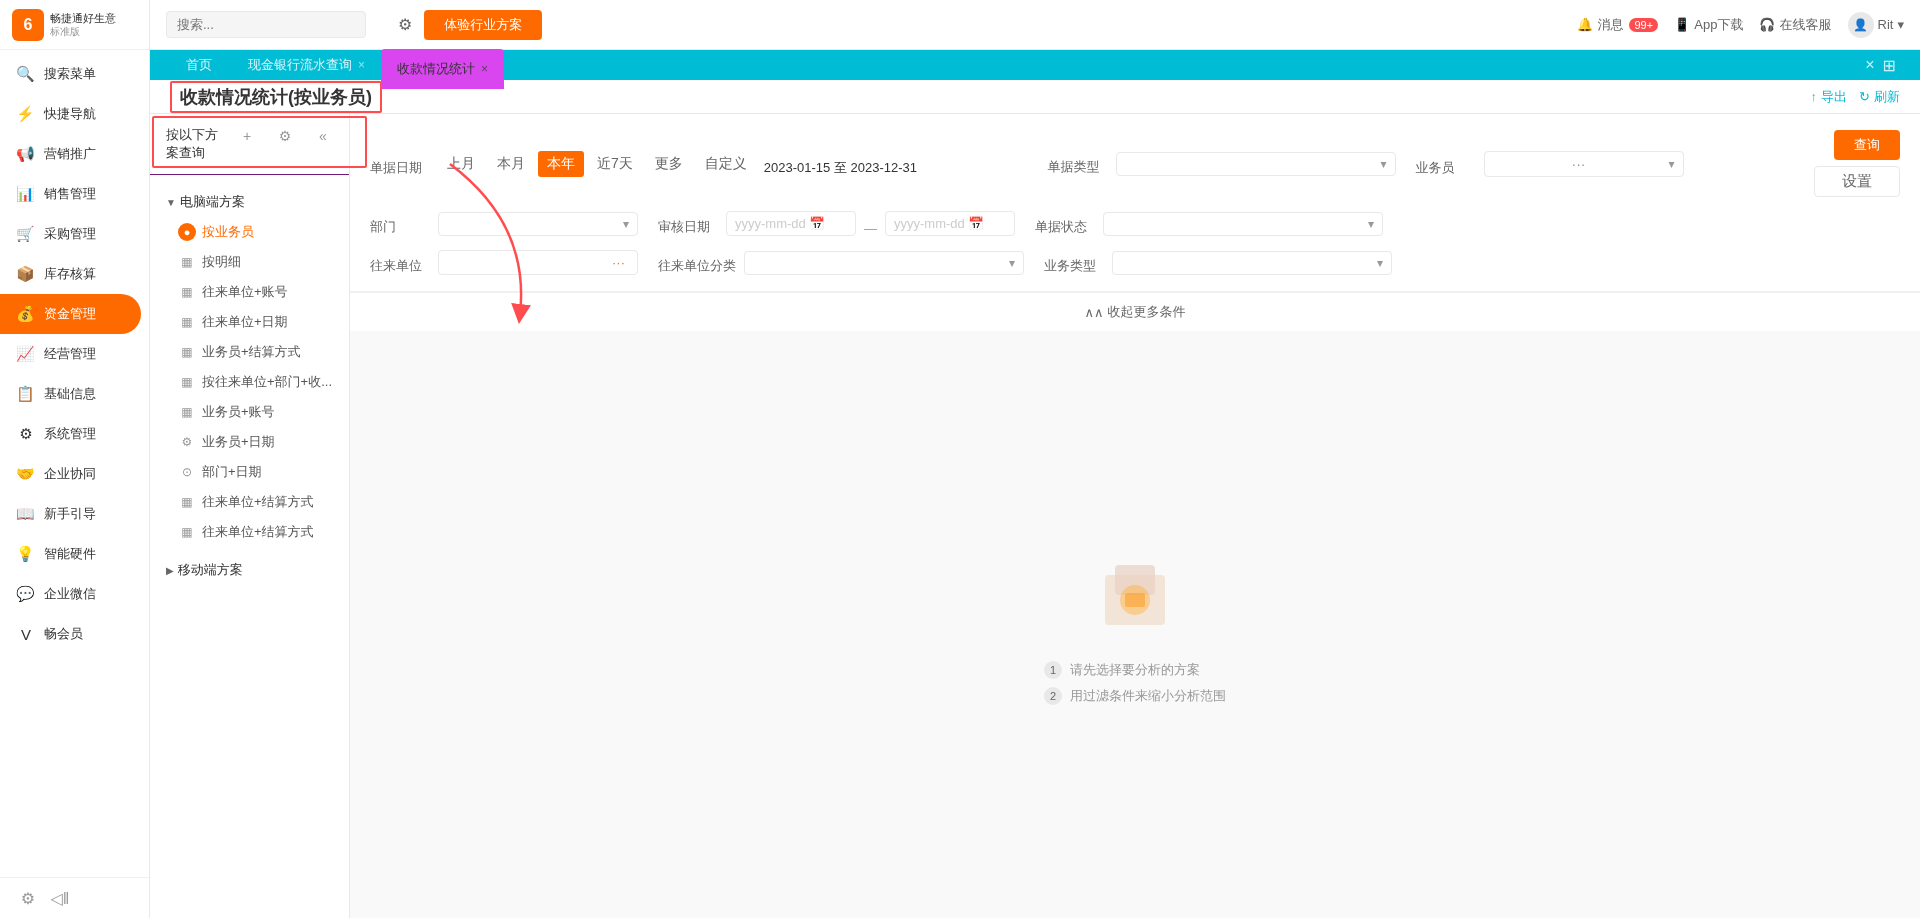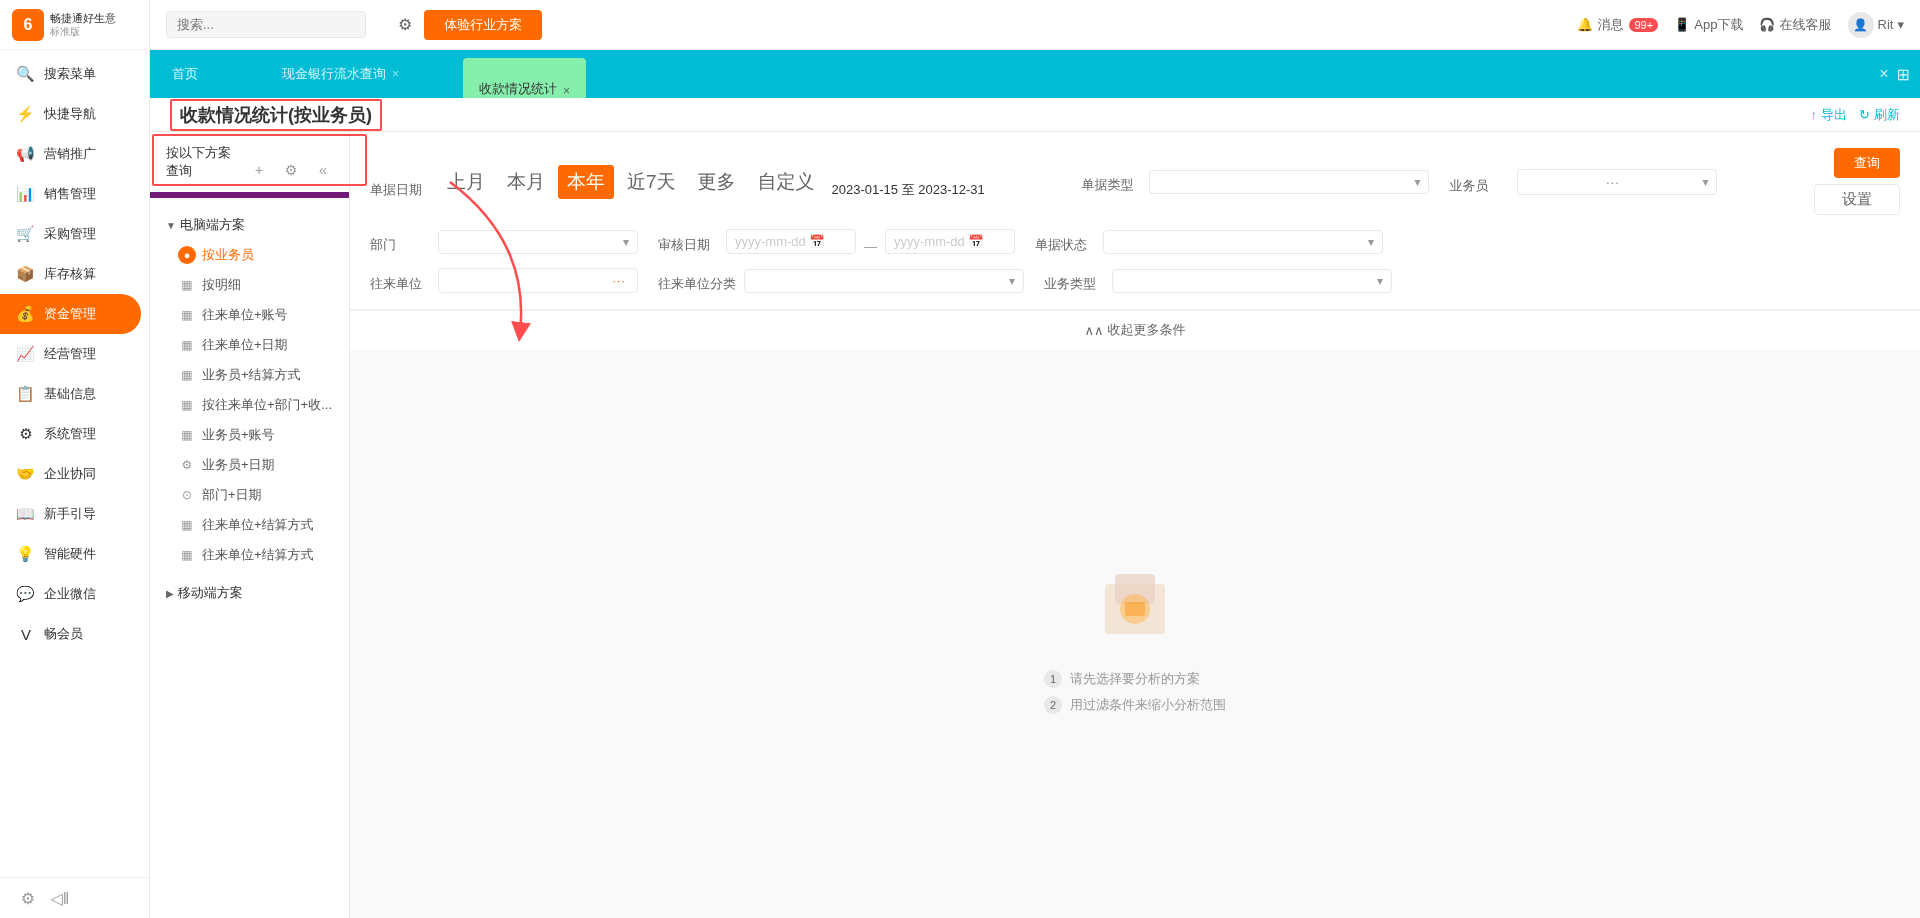--- a/index.html
+++ b/index.html
@@ -27,64 +27,64 @@
     
     .top-header { height: 50px; background: #fff; display: flex; align-items: center; padding: 0 16px; border-bottom: 1px solid #e8e8e8; gap: 12px; }
     .header-search { flex: 1; max-width: 220px; }
     .header-search input { width: 100%; border: 1px solid #e8e8e8; border-radius: 4px; padding: 5px 10px; font-size: 13px; color: #999; background: #fafafa; }
     .header-right { margin-left: auto; display: flex; align-items: center; gap: 16px; }
     .header-trial-btn { background: #ff6a00; color: white; border: none; border-radius: 4px; padding: 6px 20px; font-size: 13px; cursor: pointer; }
     .header-action { display: flex; align-items: center; gap: 4px; color: #666; font-size: 13px; cursor: pointer; }
     .notification-badge { background: #ff4d4f; color: white; border-radius: 10px; padding: 1px 5px; font-size: 11px; margin-left: 2px; }
 
     
-    .tab-bar { height: 48px; background: #00bcd4; display: flex; align-items: center; padding: 0 2px; gap: 48px; }
+    .tab-bar { height: 30px; background: #00bcd4; display: flex; align-items: center; padding: 0 16px; }
     .tab-item { height: 40px; display: flex; align-items: center; padding: 0 16px; font-size: 13px; color: rgba(255,255,255,0.85); cursor: pointer; position: relative; }
     .tab-item.home { padding: 0 20px; }
-    .tab-item.active { background: #86efac; color: #333; border-radius: 4px 4px 0 0; margin-top: 8px; align-items: flex-end; }
+    .tab-item.active { background: #d946ef; color: #333; border-radius: 4px 4px 0 0; margin-top: 8px; }
     .tab-close { margin-left: 6px; font-size: 12px; opacity: 0.7; }
     .tab-bar-actions { margin-left: auto; display: flex; align-items: center; padding-right: 8px; gap: 8px; }
     .tab-bar-btn { color: white; font-size: 16px; cursor: pointer; opacity: 0.8; }
 
     
     .page-content { flex: 1; background: #f5f5f5; overflow: hidden; display: flex; flex-direction: column; }
 
     
     .page-title-bar { height: 34px; background: #fff; display: flex; align-items: center; padding: 0 20px; border-bottom: 1px solid #e8e8e8; }
     .page-title { font-size: 18px; font-weight: bold; color: #333; border: 2px solid #ff4d4f; padding: 2px 8px; border-radius: 2px; }
     .page-title-actions { margin-left: auto; display: flex; align-items: center; gap: 12px; }
     .action-btn { display: flex; align-items: center; gap: 4px; color: #00bcd4; font-size: 13px; cursor: pointer; background: none; border: none; }
 
     
     .content-area { flex: 1; display: flex; overflow: hidden; }
 
     
     .left-panel { width: 200px; min-width: 200px; background: #fff; border-right: 1px solid #e8e8e8; display: flex; flex-direction: column; }
-    .left-panel-header { padding: 12px 16px; display: flex; align-items: flex-end; gap: 12px; border-bottom: 6px solid #701a75; }
+    .left-panel-header { padding: 12px 16px; display: flex; align-items: flex-start; gap: 18px; border-bottom: 1px solid #701a75; }
     .left-panel-title { font-size: 13px; color: #333; flex: 1; }
     .left-panel-icon { width: 20px; height: 20px; display: flex; align-items: center; justify-content: center; cursor: pointer; color: #999; font-size: 14px; }
     .left-panel-body { flex: 1; overflow-y: auto; padding: 8px 0; }
 
     .scheme-group { padding: 4px 0; }
     .scheme-group-header { display: flex; align-items: center; padding: 6px 16px; cursor: pointer; color: #333; font-size: 13px; }
     .scheme-group-arrow { font-size: 10px; margin-right: 4px; color: #666; }
     .scheme-item { display: flex; align-items: center; padding: 6px 12px 6px 28px; cursor: pointer; font-size: 13px; color: #555; }
     .scheme-item.active { color: #ff6a00; }
     .scheme-item-icon { width: 18px; height: 18px; margin-right: 6px; display: flex; align-items: center; justify-content: center; font-size: 13px; flex-shrink: 0; }
     .scheme-item-active-icon { width: 18px; height: 18px; margin-right: 6px; background: #ff6a00; border-radius: 50%; display: flex; align-items: center; justify-content: center; color: white; font-size: 11px; flex-shrink: 0; }
 
     
     .right-panel { flex: 1; display: flex; flex-direction: column; background: #fff; }
     .filter-area { padding: 16px 20px; border-bottom: 1px solid #f0f0f0; }
     .filter-row { display: flex; align-items: center; margin-bottom: 14px; gap: 20px; }
     .filter-row:last-child { margin-bottom: 0; }
     .filter-item { display: flex; align-items: flex-end; gap: 8px; }
     .filter-label { color: #666; font-size: 13px; white-space: nowrap; min-width: 60px; }
     .filter-date-group { display: flex; align-items: center; gap: 4px; }
-    .date-tab { padding: 3px 8px; border-radius: 3px; cursor: pointer; font-size: 19px; color: #666; border: 1px solid transparent; }
+    .date-tab { padding: 3px 8px; border-radius: 3px; cursor: pointer; font-size: 14px; color: #666; border: 1px solid transparent; }
     .date-tab.active { background: #ff6a00; color: white; border-radius: 3px; }
     .date-range { font-size: 13px; color: #333; }
     .filter-select { border: 1px solid #e8e8e8; border-radius: 4px; padding: 4px 8px; font-size: 13px; color: #333; min-width: 200px; display: flex; align-items: center; justify-content: space-between; cursor: pointer; }
     .filter-select-wide { min-width: 280px; }
     .filter-select .arrow { color: #999; font-size: 12px; }
     .date-picker { border: 1px solid #e8e8e8; border-radius: 4px; padding: 4px 8px; font-size: 13px; color: #999; min-width: 130px; display: flex; align-items: center; gap: 4px; }
     .date-dash { color: #999; font-size: 13px; }
 
     .action-buttons { display: flex; flex-direction: column; gap: 6px; margin-left: auto; }
     .query-btn { background: #ff6a00; color: white; border: none; border-radius: 4px; padding: 6px 20px; font-size: 13px; cursor: pointer; margin-left: 20px; }

